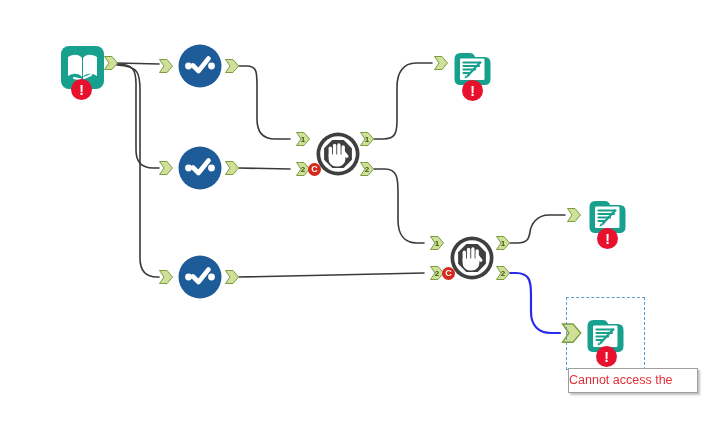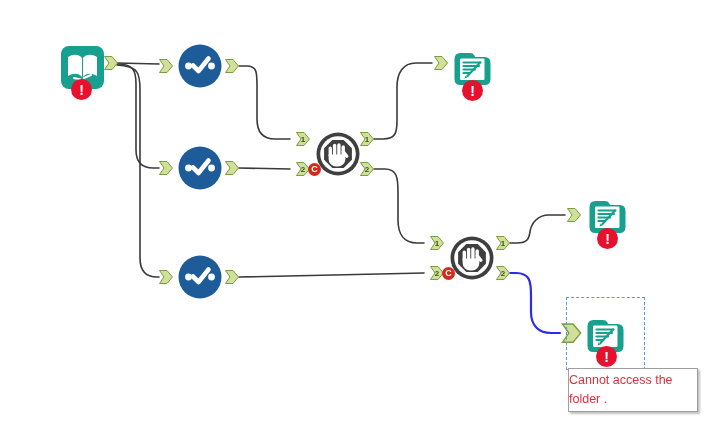--- a/index.html
+++ b/index.html
@@ -225,16 +225,15 @@
     <svg width="45" height="45">
         <use href="#sym-file"></use>
       </svg>
   </div>
   <div class="badge-err" style="left:596px;top:346px">
     <span>!</span>
     </div>
 
   <div id="tooltip">
     <div>Cannot access the</div>
-    <div>folder .</div>
   </div>
 
 </div>
 
 </body></html>

